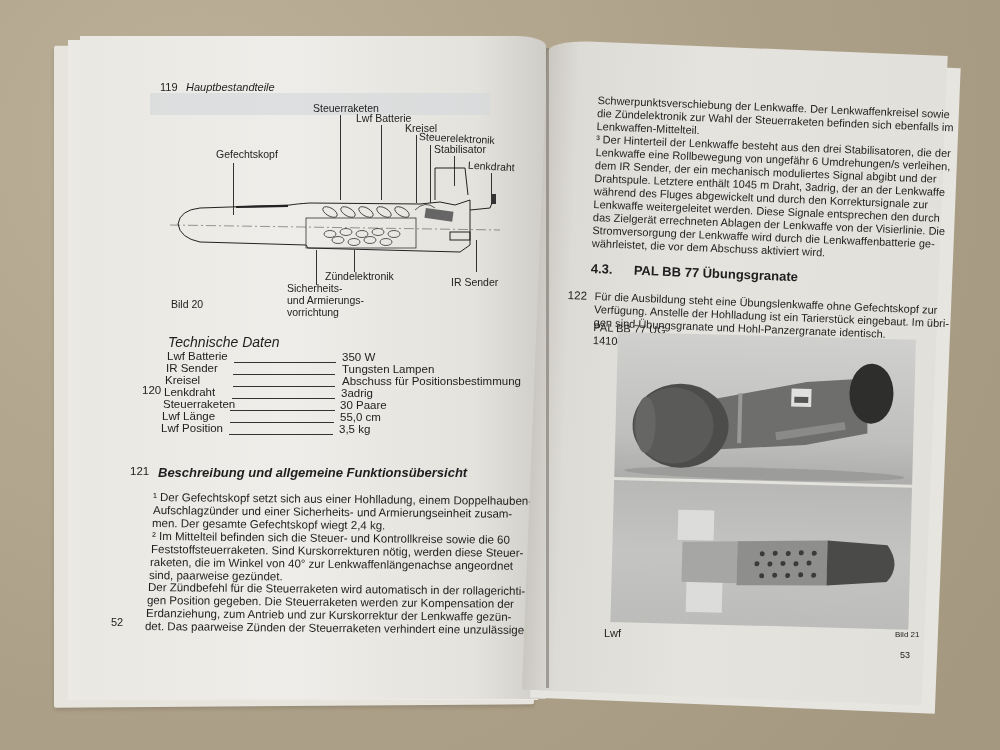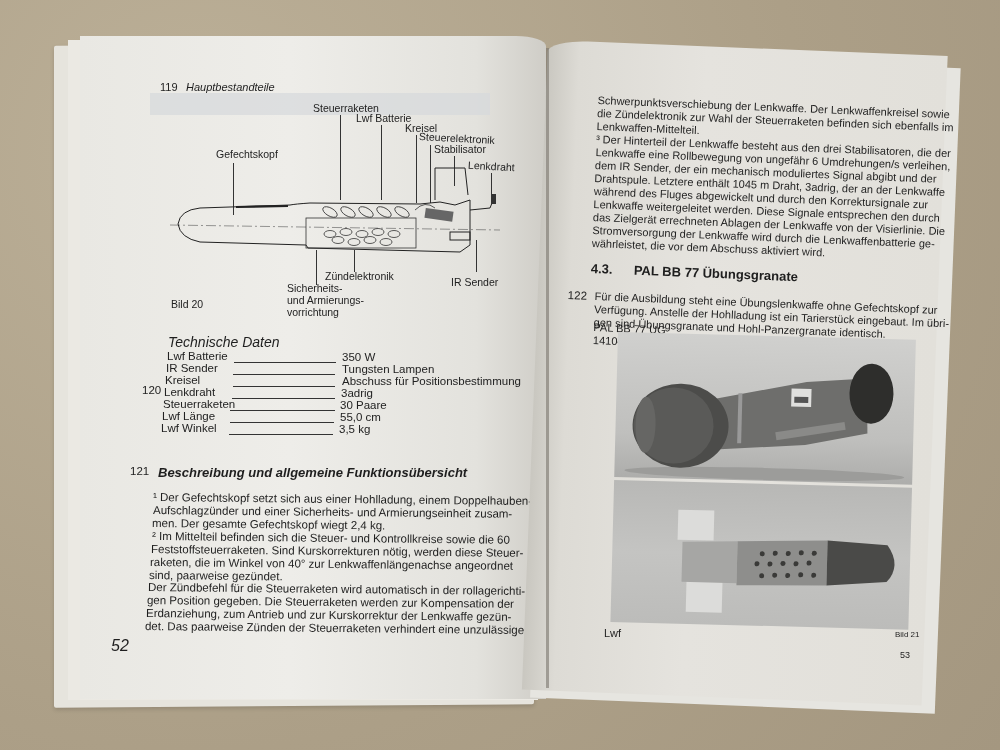--- a/index.html
+++ b/index.html
@@ -138,21 +138,21 @@
     <div class="td-row" style="left:341px;top:387px;">3adrig</div>
 
     <div class="td-row" style="left:163px;top:398px;">Steuerraketen</div>
     <div class="td-line" style="left:230px;top:410px;width:105px;"></div>
     <div class="td-row" style="left:340px;top:399px;">30 Paare</div>
 
     <div class="td-row" style="left:162px;top:410px;">Lwf Länge</div>
     <div class="td-line" style="left:230px;top:422px;width:104px;"></div>
     <div class="td-row" style="left:340px;top:411px;">55,0 cm</div>
 
-    <div class="td-row" style="left:161px;top:422px;">Lwf Winkel</div>
+    <div class="td-row" style="left:161px;top:422px;">Lwf Position</div>
     <div class="td-line" style="left:229px;top:434px;width:104px;"></div>
     <div class="td-row" style="left:339px;top:423px;">3,5 kg</div>
   </div>
 
   <div>
     <div class="txt" style="left:130px;top:465px;">121</div>
     <div class="txt it" style="left:158px;top:466px;font-size:13px;font-weight:bold;">Beschreibung und allgemeine Funktionsübersicht</div>
 
     <div class="txt" style="left:153px;top:491px;transform:rotate(0.6deg);transform-origin:left;">¹  Der Gefechtskopf setzt sich aus einer Hohlladung, einem Doppelhauben-</div>
     <div class="txt" style="left:153px;top:504px;transform:rotate(0.6deg);transform-origin:left;">Aufschlagzünder und einer Sicherheits- und Armierungseinheit zusam-</div>
@@ -160,21 +160,21 @@
     <div class="txt" style="left:152px;top:530px;transform:rotate(0.6deg);transform-origin:left;">²  Im Mittelteil befinden sich die Steuer- und Kontrollkreise sowie die 60</div>
     <div class="txt" style="left:151px;top:543px;transform:rotate(0.6deg);transform-origin:left;">Feststoffsteuerraketen. Sind Kurskorrekturen nötig, werden diese Steuer-</div>
     <div class="txt" style="left:150px;top:556px;transform:rotate(0.6deg);transform-origin:left;">raketen, die im Winkel von 40° zur Lenkwaffenlängenachse angeordnet</div>
     <div class="txt" style="left:149px;top:569px;transform:rotate(0.6deg);transform-origin:left;">sind, paarweise gezündet.</div>
     <div class="txt" style="left:148px;top:581px;transform:rotate(0.6deg);transform-origin:left;">Der Zündbefehl für die Steuerraketen wird automatisch in der rollagerichti-</div>
     <div class="txt" style="left:147px;top:594px;transform:rotate(0.6deg);transform-origin:left;">gen Position gegeben. Die Steuerraketen werden zur Kompensation der</div>
     <div class="txt" style="left:146px;top:607px;transform:rotate(0.6deg);transform-origin:left;">Erdanziehung, zum Antrieb und zur Kurskorrektur der Lenkwaffe gezün-</div>
     <div class="txt" style="left:145px;top:620px;transform:rotate(0.6deg);transform-origin:left;">det. Das paarweise Zünden der Steuerraketen verhindert eine unzulässige</div>
   </div>
 
-  <div class="txt" style="left:111px;top:639px;font-size:16px;font-style:italic;">52</div>
+  <div class="txt" style="left:111px;top:616px;font-size:11px;">52</div>
 
   <div class="right-edge"></div>
   <div class="right-page">
     <div class="rp-content">
       <div class="txt" style="left:52px;top:52px;font-size:11px;">Schwerpunktsverschiebung der Lenkwaffe. Der Lenkwaffenkreisel sowie</div>
       <div class="txt" style="left:52px;top:65px;font-size:11px;">die Zündelektronik zur Wahl der Steuerraketen befinden sich ebenfalls im</div>
       <div class="txt" style="left:52px;top:78px;font-size:11px;">Lenkwaffen-Mittelteil.</div>
       <div class="txt" style="left:52px;top:91px;font-size:11px;">³  Der Hinterteil der Lenkwaffe besteht aus den drei Stabilisatoren, die der</div>
       <div class="txt" style="left:52px;top:104px;font-size:11px;">Lenkwaffe eine Rollbewegung von ungefähr 6 Umdrehungen/s verleihen,</div>
       <div class="txt" style="left:52px;top:117px;font-size:11px;">dem IR Sender, der ein mechanisch moduliertes Signal abgibt und der</div>

